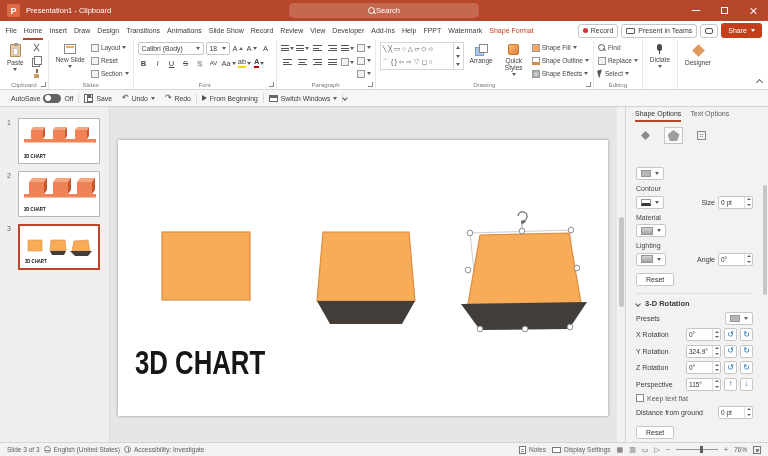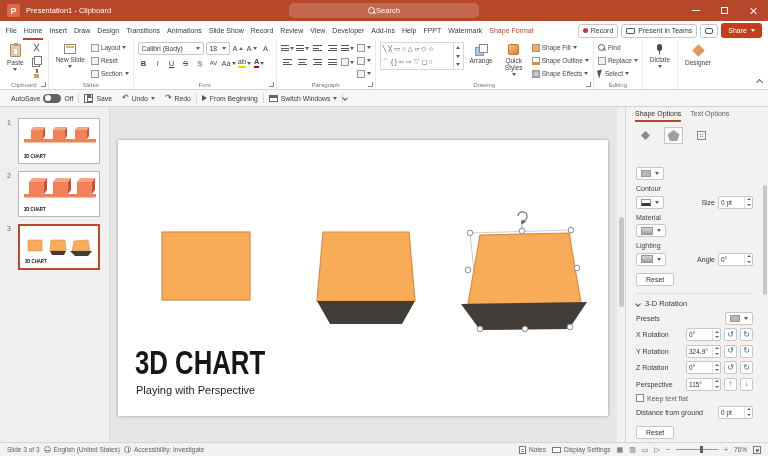--- a/index.html
+++ b/index.html
@@ -152,21 +152,21 @@
 .spin-val{flex:1;display:flex;align-items:center;padding-left:2px;font-size:6.5px;color:#323130;white-space:nowrap}
 .spin-btns{width:8px;border-left:1px solid #e1dfdd;display:flex;flex-direction:column}
 .spin-btns i{flex:1;display:flex;align-items:center;justify-content:center}
 .t-u{width:0;height:0;border-left:2px solid transparent;border-right:2px solid transparent;border-bottom:2.5px solid #666}
 .t-d{width:0;height:0;border-left:2px solid transparent;border-right:2px solid transparent;border-top:2.5px solid #666}
 .prow{display:flex;align-items:center;margin:3.5px 0;gap:3px}
 .prow .lbl{flex:1;white-space:nowrap}
 .rot-btn{width:13px;height:13px;border:1px solid #c8c6c4;background:#fff;border-radius:2px;display:flex;align-items:center;justify-content:center;font-size:8px;color:#1f6fb5;line-height:1}
 .reset-btn{display:inline-flex;align-items:center;border:1px solid #c8c6c4;background:#fff;height:13px;padding:0 9px;border-radius:2px;margin:4px 0 2px;color:#323130}
 .hr{height:1px;background:#e1dfdd;margin:5px 0}
-.sec{display:flex;align-items:center;gap:5px;font-size:7.5px;font-weight:normal;color:#3b3a39;margin:5px 0 2px}
+.sec{display:flex;align-items:center;gap:5px;font-size:7.5px;font-weight:bold;color:#3b3a39;margin:5px 0 2px}
 .chk{width:8px;height:8px;border:1px solid #8a8886;background:#fff;display:inline-block}
 .pane-scroll{position:absolute;right:0;top:58px;bottom:0;width:7px;background:#f3f2f1}
 .pane-scroll .pthumb{position:absolute;left:1.5px;width:4px;top:20px;height:110px;background:#c8c6c4;border-radius:2px}
 
 
 .statusbar{position:absolute;left:0;right:0;bottom:0;height:14px;background:#f3f2f1;border-top:1px solid #d6d4d2;display:flex;align-items:center;gap:4px;padding:0 7px;font-size:6.5px;color:#605e5c;white-space:nowrap}
 .sbitem{display:flex;align-items:center;gap:3px}
 .sb-right{margin-left:auto;display:flex;align-items:center;gap:6px}
 .i-globe{width:7px;height:7px;border:1px solid #888;border-radius:50%;position:relative}
 .i-globe::before{content:"";position:absolute;left:0;right:0;top:2.5px;height:1px;background:#888}
@@ -637,21 +637,20 @@
           <circle cx="404" cy="91" r="2.8"></circle>
           <circle cx="453" cy="90" r="2.8"></circle>
           <circle cx="350" cy="130" r="2.8"></circle>
           <circle cx="459" cy="128" r="2.8"></circle>
           <circle cx="362" cy="189" r="2.8"></circle>
           <circle cx="407" cy="189" r="2.8"></circle>
           <circle cx="452" cy="187" r="2.8"></circle>
         </g>
       </svg>
       <div class="slide-title">3D CHART</div>
-      <div class="slide-sub">Playing with Perspective</div>
     </div>
     <div class="c-scroll">
         <div class="cthumb"></div>
       </div>
   </div>
 
   <div class="pane">
     <div class="pane-tabs">
       <span class="ptab active">Shape Options</span>
       <span class="ptab">Text Options</span>

